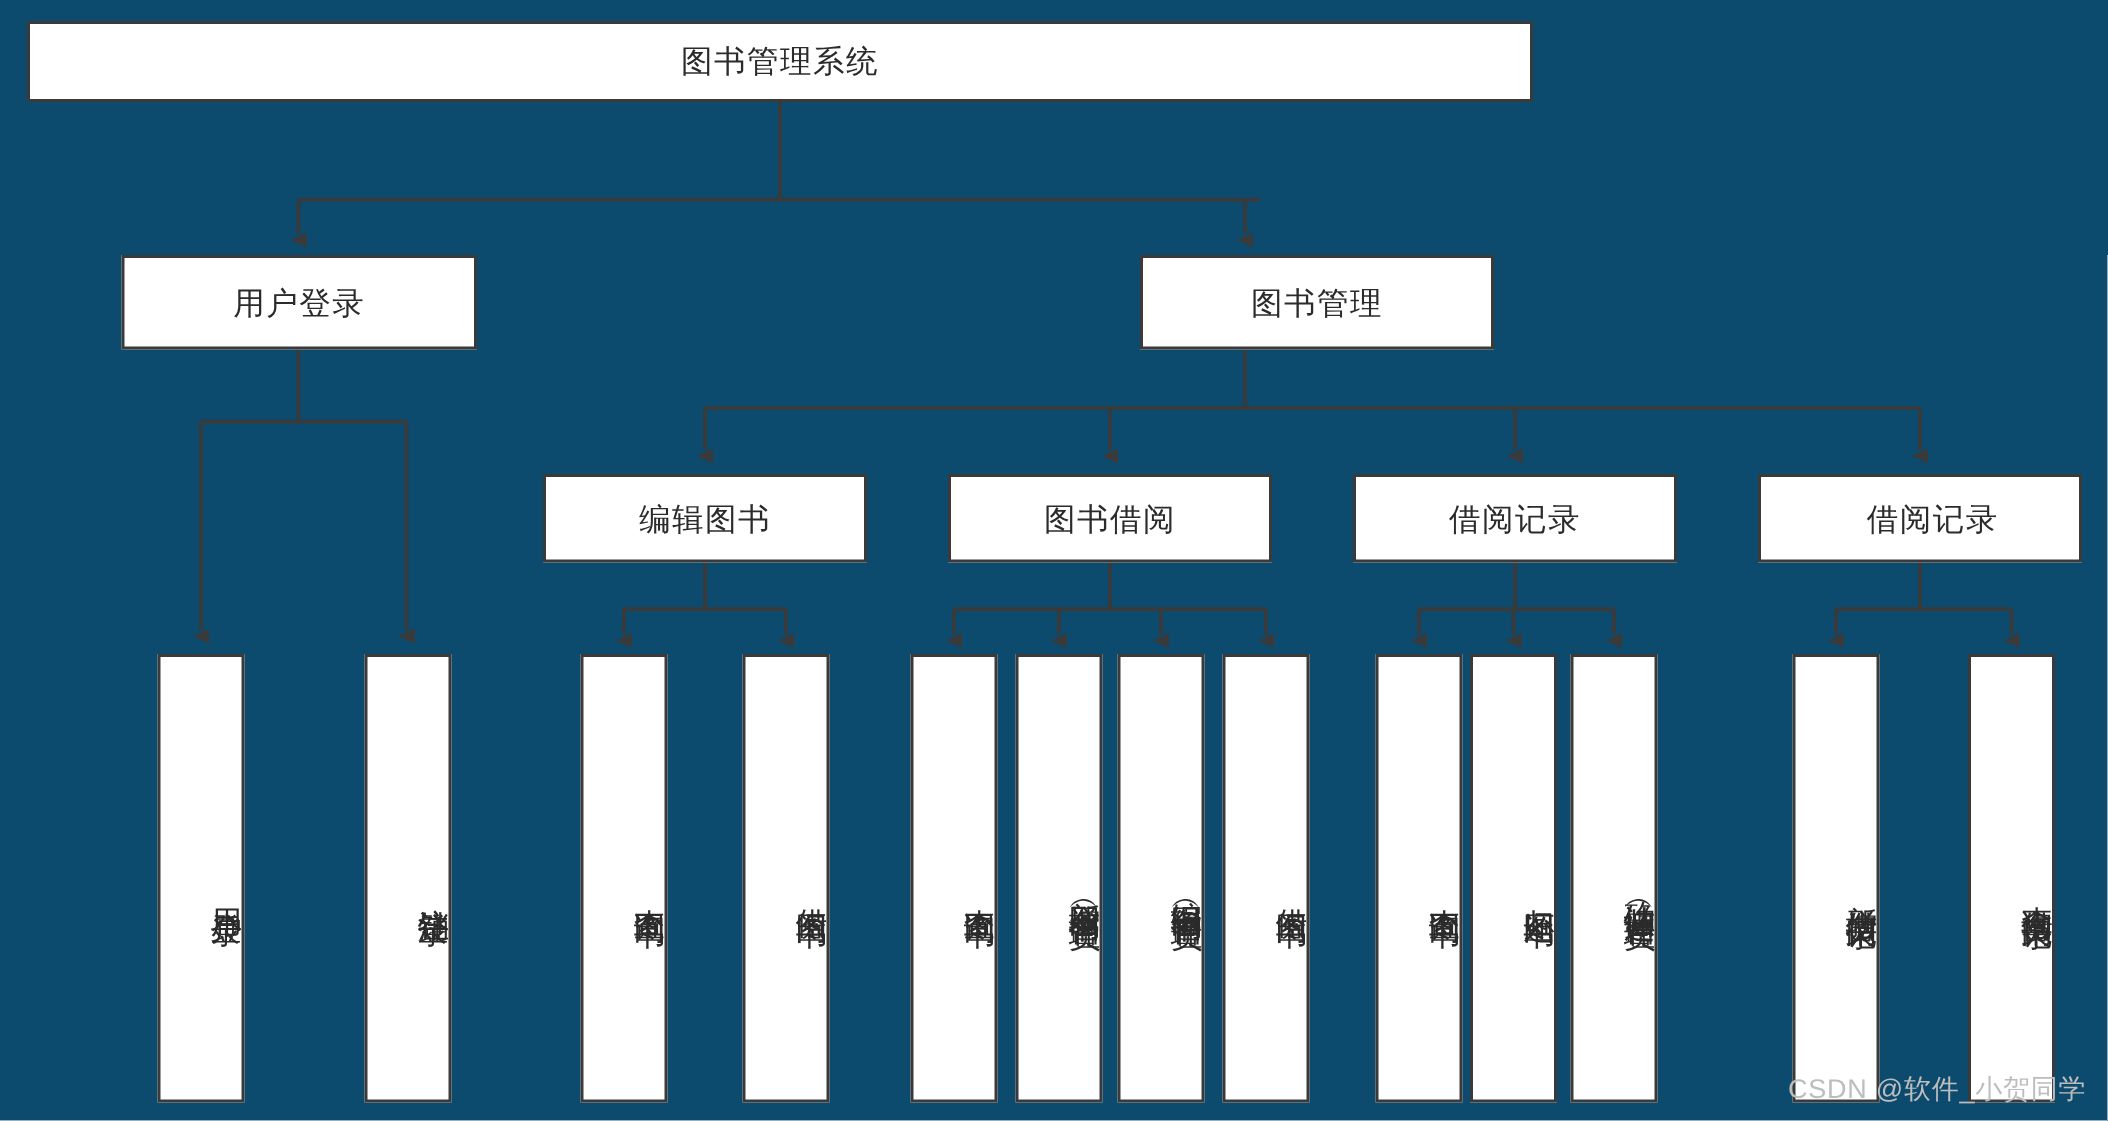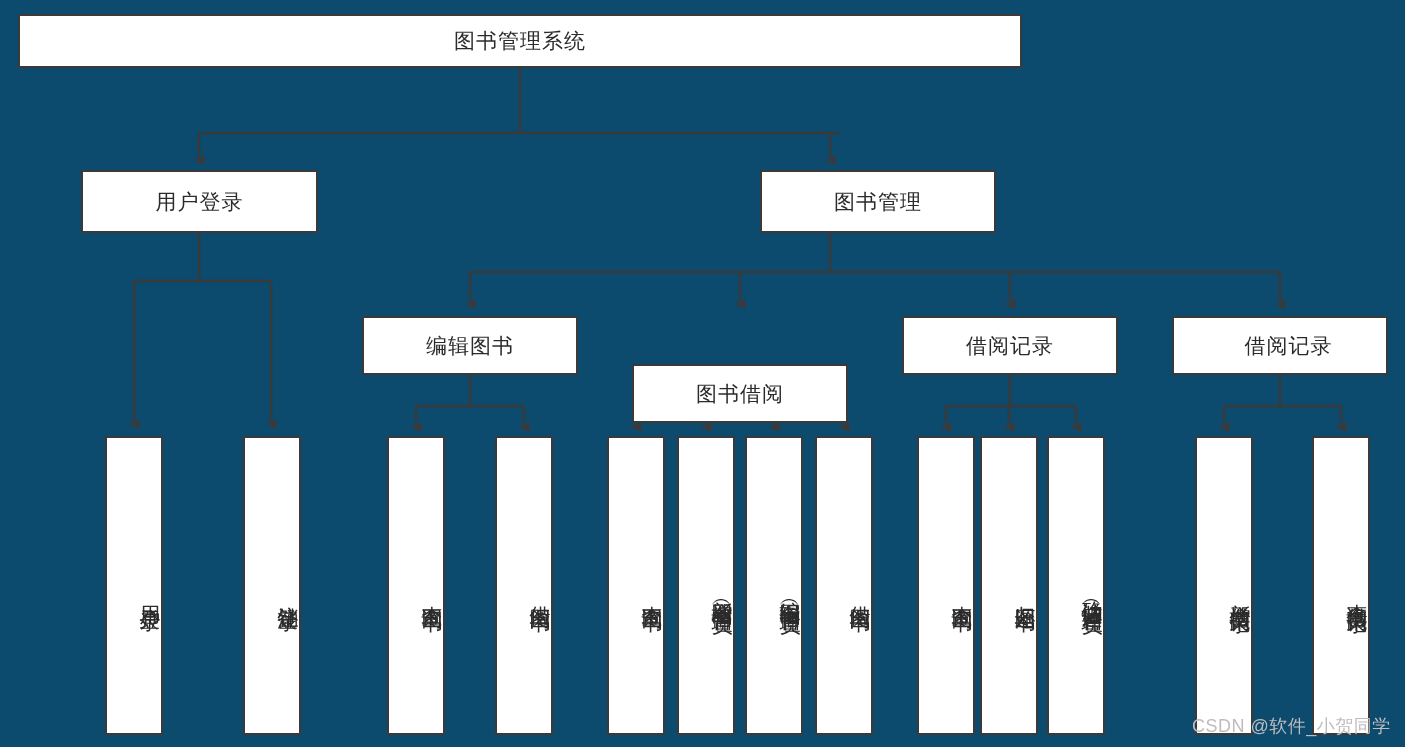--- a/index.html
+++ b/index.html
@@ -127,21 +127,21 @@
   <div class="node horiz" style="left:81px; top:170px; width:237px; height:63px;">
     <span>用户登录</span>
   </div>
   <div class="node horiz" style="left:712px; top:170px; width:236px; height:63px;margin-left:48px;">
     <span>图书管理</span>
   </div>
 
   <div class="node horiz" style="left:362px; top:316px; width:216px; height:59px;">
     <span>编辑图书</span>
   </div>
-  <div class="node horiz" style="left:632px; top:316px; width:216px; height:59px;margin-top:48px;">
+  <div class="node horiz" style="left:632px; top:316px; width:216px; height:59px;">
     <span>图书借阅</span>
   </div>
   <div class="node horiz" style="left:902px; top:316px; width:216px; height:59px;">
     <span>借阅记录</span>
   </div>
   <div class="node horiz" style="left:1172px; top:316px; width:216px; height:59px;padding-left:17px;">
     <span>借阅记录</span>
   </div>
 
   <div class="node vert" style="left:105px; top:436px; width:58px; height:299px;">

